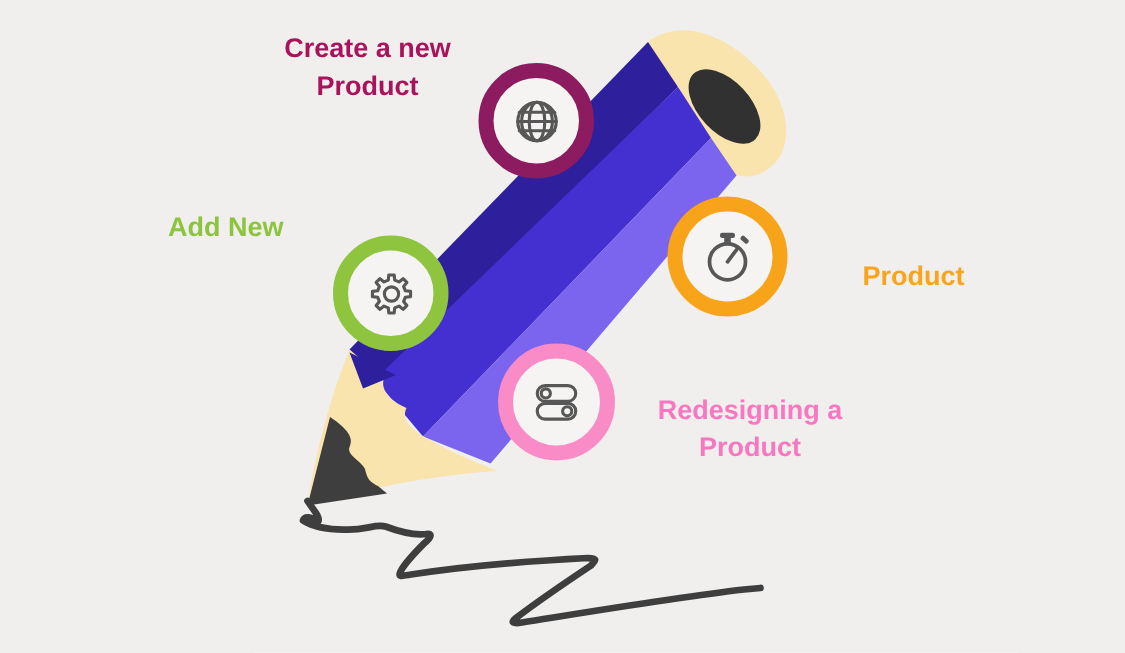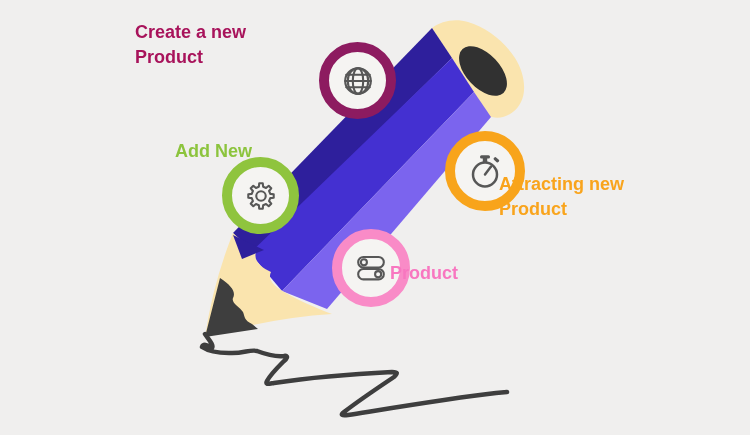--- a/index.html
+++ b/index.html
@@ -16,24 +16,25 @@
     left: 0; top: 0;
     width: 750px; height: 435px;
     z-index: 1;
   }
   .label {
     position: absolute;
     z-index: 3;
     font-weight: 700;
     font-size: 18px;
     line-height: 25px;
+    text-align: center;
   }
   .label span { display: block; }
   .label-create   { left: 135px; top: 20px;  width: 220px; color: #A8135B; }
-  .label-add      { left: 112px; top: 139px; width: 140px; color: #8CC43D; text-align: right; }
+  .label-add      { left: 112px; top: 139px; width: 140px; color: #8CC43D; text-align: left; }
   .label-attract  { left: 499px; top: 172px; width: 220px; color: #F9A41C; }
   .label-redesign { left: 390px; top: 261px; width: 220px; color: #F877C0; }
   .badge {
     position: absolute;
     z-index: 2;
     border-radius: 50%;
     background: #F5F4F2;
     box-sizing: border-box;
     display: flex;
     align-items: center;
@@ -107,20 +108,20 @@
   </div>
 
   <div class="label label-create">
     <span>Create a new</span>
     <span>Product</span>
   </div>
   <div class="label label-add">
     <span>Add New</span>
   </div>
   <div class="label label-attract">
-    <span>Attracting new</span>
     <span>Product</span>
   </div>
   <div class="label label-redesign">
+    <span>Redesigning a</span>
     <span>Product</span>
   </div>
 
 </div>
 
 </body></html>

